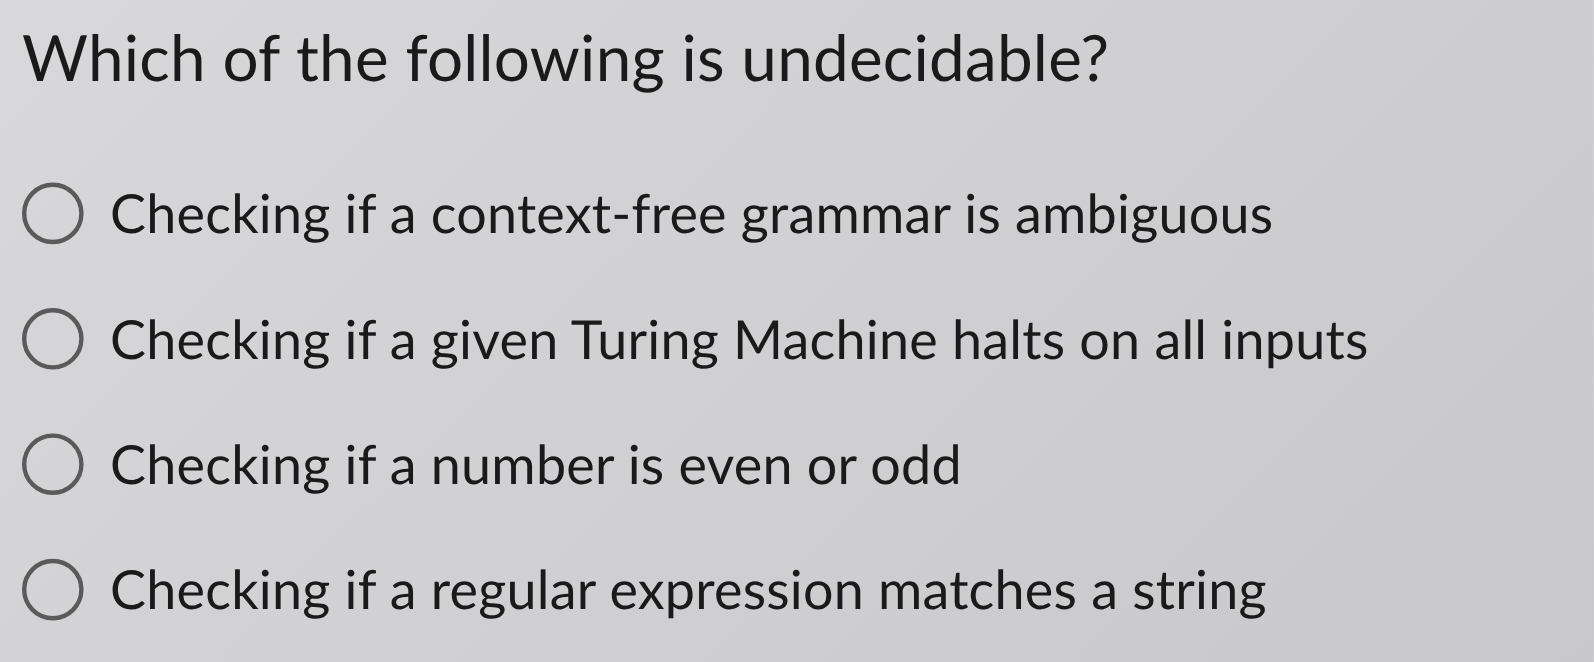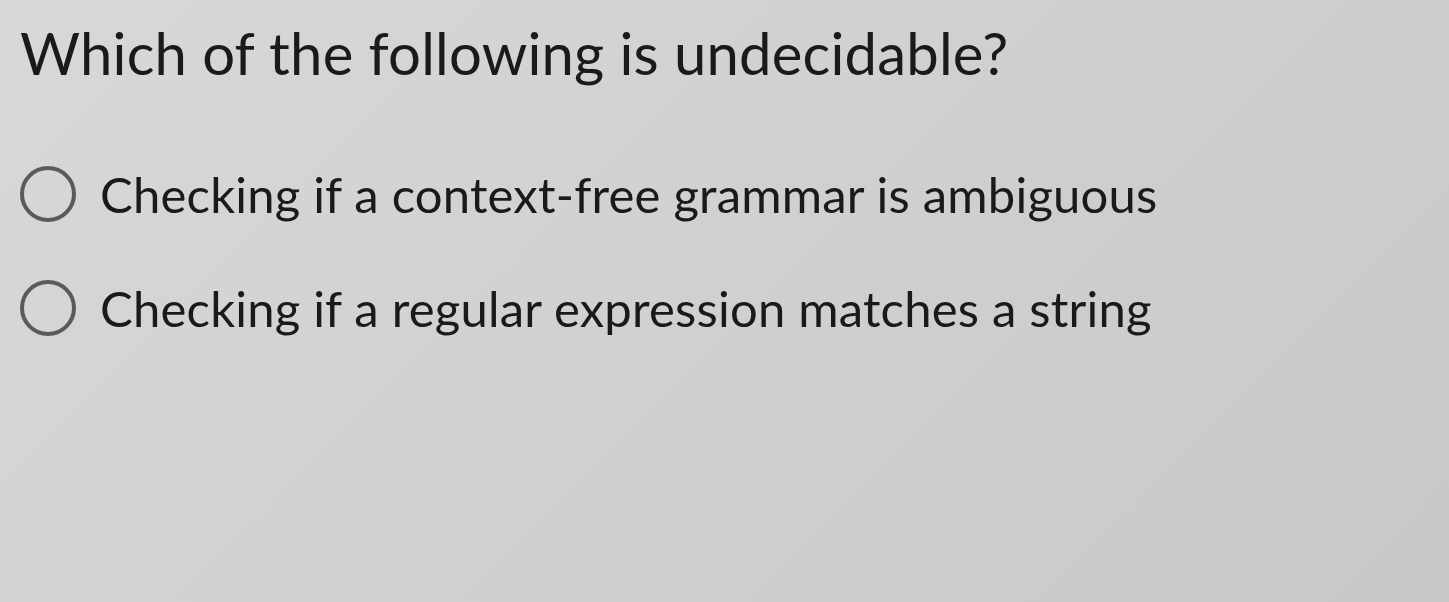--- a/index.html
+++ b/index.html
@@ -55,15 +55,23 @@
 
 <div class="question-text">Which of the following is undecidable?</div>
 
 <div class="options-container">
   <div class="option-row">
     <div class="radio-button"></div>
     <div class="option-label">Checking if a context-free grammar is ambiguous</div>
   </div>
   <div class="option-row">
     <div class="radio-button"></div>
+    <div class="option-label">Checking if a given Turing Machine halts on all inputs</div>
+  </div>
+  <div class="option-row">
+    <div class="radio-button"></div>
+    <div class="option-label">Checking if a number is even or odd</div>
+  </div>
+  <div class="option-row">
+    <div class="radio-button"></div>
     <div class="option-label">Checking if a regular expression matches a string</div>
   </div>
 </div>
 
 </body></html>

